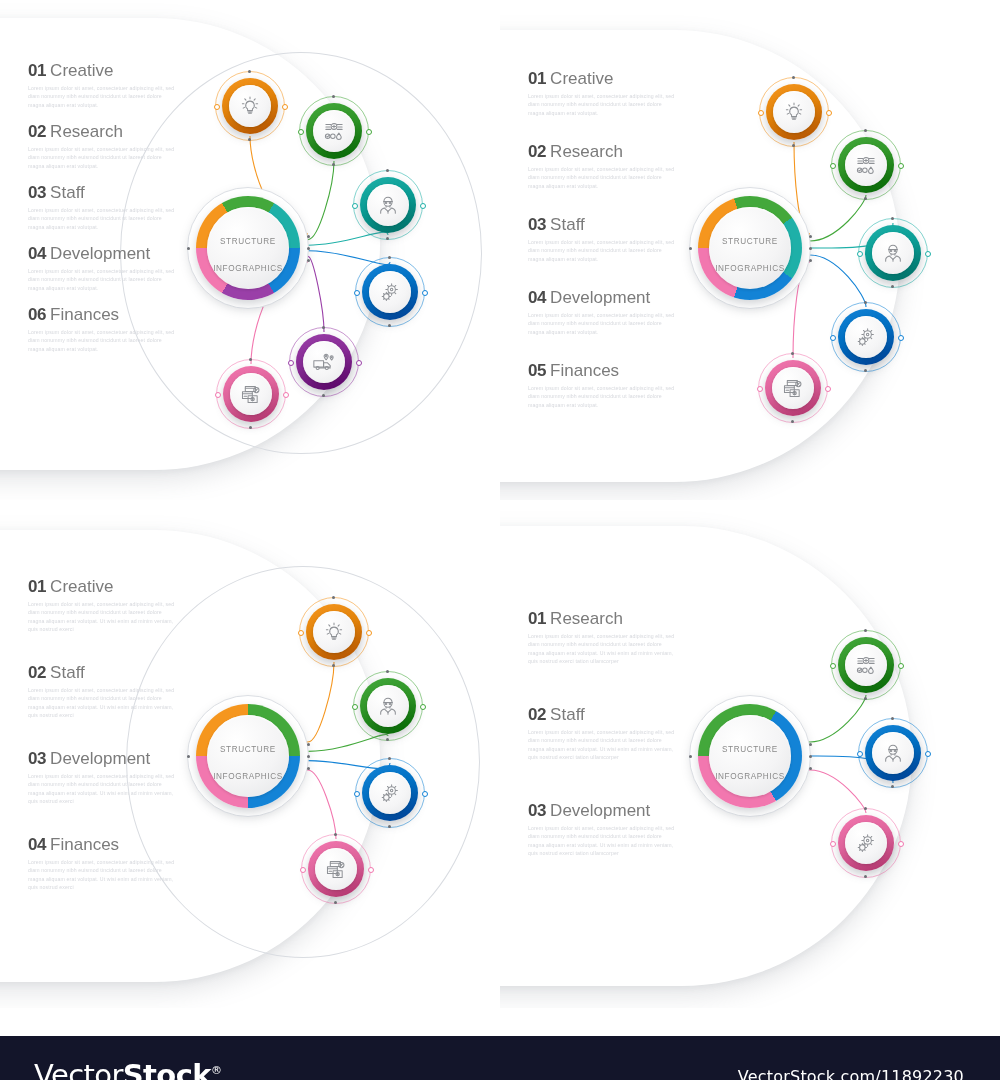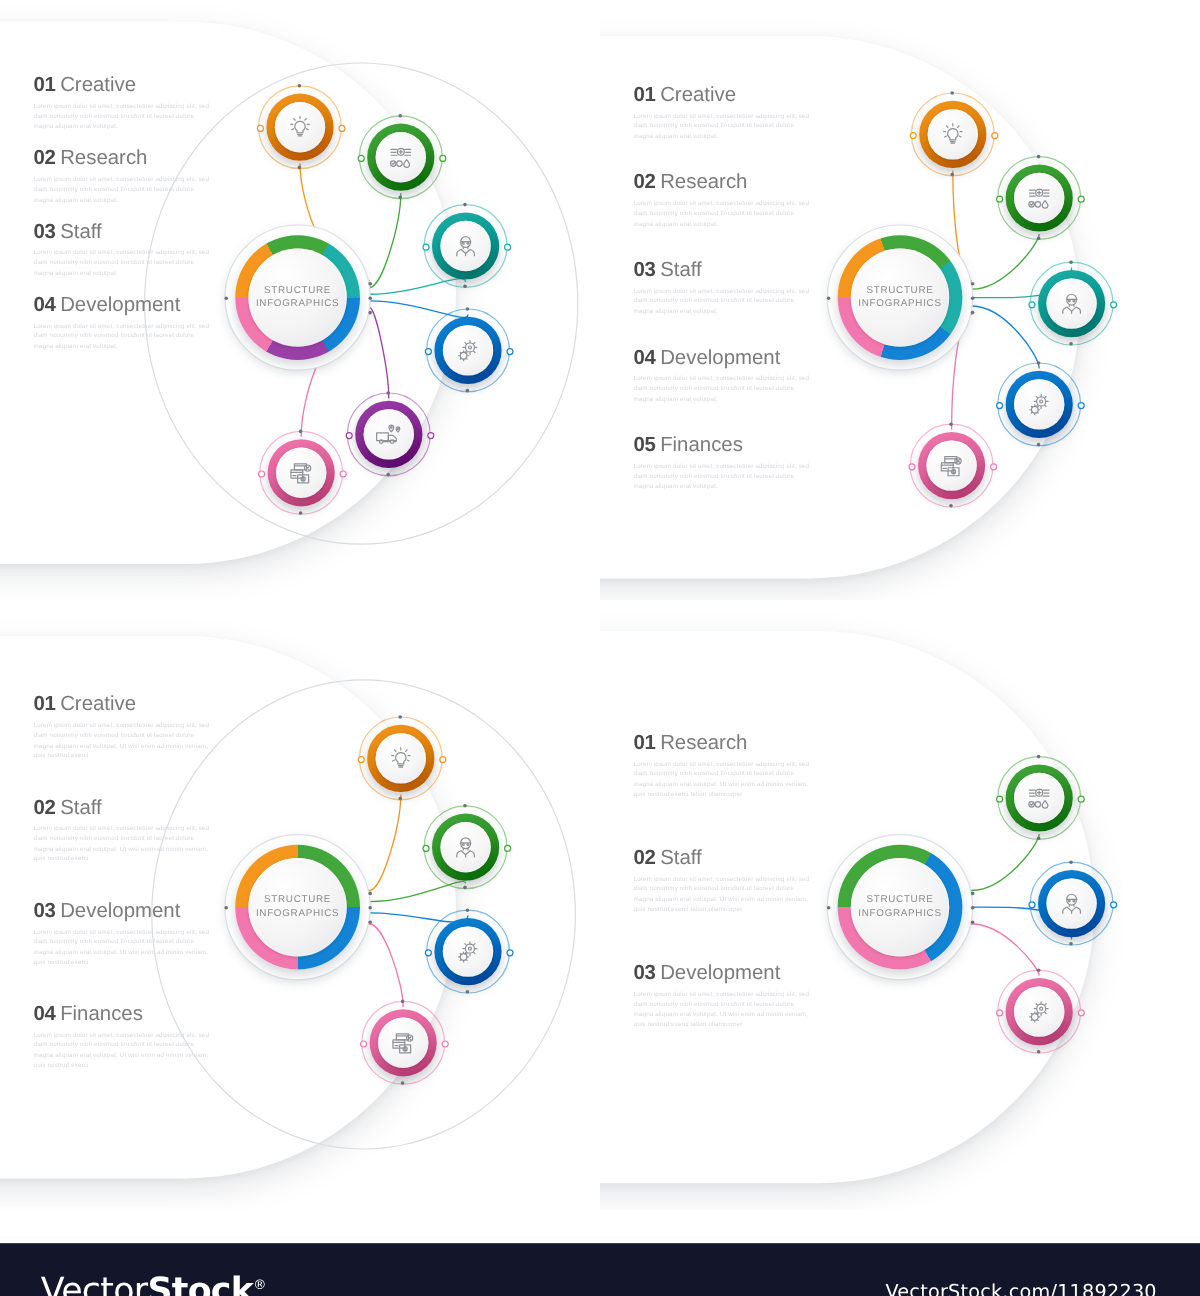--- a/index.html
+++ b/index.html
@@ -40,21 +40,21 @@
   .hub{position:absolute;width:104px;height:104px;border-radius:50%;}
   .hub .outring{position:absolute;inset:-9px;border-radius:50%;
       border:1px solid #dcdfe4;box-shadow:0 3px 8px rgba(120,125,135,.18);background:#fff;}
   .hub .seg{position:absolute;inset:0;border-radius:50%;
       box-shadow:0 4px 9px rgba(110,115,125,.30);}
   .hub .face{position:absolute;inset:11px;border-radius:50%;
       background:radial-gradient(circle at 36% 30%, #ffffff 0%, #f4f4f5 55%, #e3e4e6 100%);
       box-shadow:inset 0 1px 2px rgba(255,255,255,.9), 0 1px 3px rgba(0,0,0,.14);
       display:flex;align-items:center;justify-content:center;flex-direction:column;}
   .hub .face span{font-size:8.2px;color:#8a8a8a;letter-spacing:.6px;line-height:1.32;
-      text-align:center;font-weight:400;}
+      text-align:center;font-weight:400;margin-top:16px;}
 
   
   .node{position:absolute;width:56px;height:56px;border-radius:50%;}
   .node .halo{position:absolute;inset:-7px;border-radius:50%;border:1px solid;}
   .node .ring{position:absolute;inset:0;border-radius:50%;
       box-shadow:0 4px 8px rgba(105,110,120,.34);}
   .node .inner{position:absolute;inset:7px;border-radius:50%;
       background:radial-gradient(circle at 35% 28%, #ffffff 0%, #f5f5f6 58%, #e6e7e9 100%);
       box-shadow:inset 0 1px 2px rgba(255,255,255,.95), 0 1px 3px rgba(0,0,0,.16);
       display:flex;align-items:center;justify-content:center;}
@@ -110,20 +110,24 @@
           <div class="desc">Lorem ipsum dolor sit amet, consectetuer adipiscing elit, sed diam nonummy nibh euismod tincidunt ut laoreet dolore magna aliquam erat volutpat.</div>
         </div>
         <div class="item" style="height: 53px;">
           <div class="item-head"><span class="num">03</span><span class="ttl">Staff</span></div>
           <div class="desc">Lorem ipsum dolor sit amet, consectetuer adipiscing elit, sed diam nonummy nibh euismod tincidunt ut laoreet dolore magna aliquam erat volutpat.</div>
         </div>
         <div class="item" style="height: 53px;">
           <div class="item-head"><span class="num">04</span><span class="ttl">Development</span></div>
           <div class="desc">Lorem ipsum dolor sit amet, consectetuer adipiscing elit, sed diam nonummy nibh euismod tincidunt ut laoreet dolore magna aliquam erat volutpat.</div>
         </div>
+        <div class="item" style="height: 53px;">
+          <div class="item-head"><span class="num">06</span><span class="ttl">Finances</span></div>
+          <div class="desc">Lorem ipsum dolor sit amet, consectetuer adipiscing elit, sed diam nonummy nibh euismod tincidunt ut laoreet dolore magna aliquam erat volutpat.</div>
+        </div>
       </div>
       <div class="node" style="left: 222px; top: 78px;">
         <div class="halo" style="border-color: rgba(245, 150, 30, 0.55);"></div>
         <div class="ring" style="background:linear-gradient(160deg,#F5961E 0%,#e1820a 45%,#ae4f00 100%);"></div>
         <div class="inner">
           <svg viewBox="0 0 32 32">
             <path d="M16 10a5.2 5.2 0 0 0-3 9.5v2.2h6v-2.2A5.2 5.2 0 0 0 16 10z"></path>
             <path d="M13.6 23.3h4.8M14.3 25h3.4"></path>
             <path d="M16 5v2.2M9.6 7.2l1.4 1.6M22.4 7.2 21 8.8M6.6 13.2h2M23.4 13.2h2M7.6 18.6l1.8-.9M24.4 18.6l-1.8-.9"></path>
           </svg>

